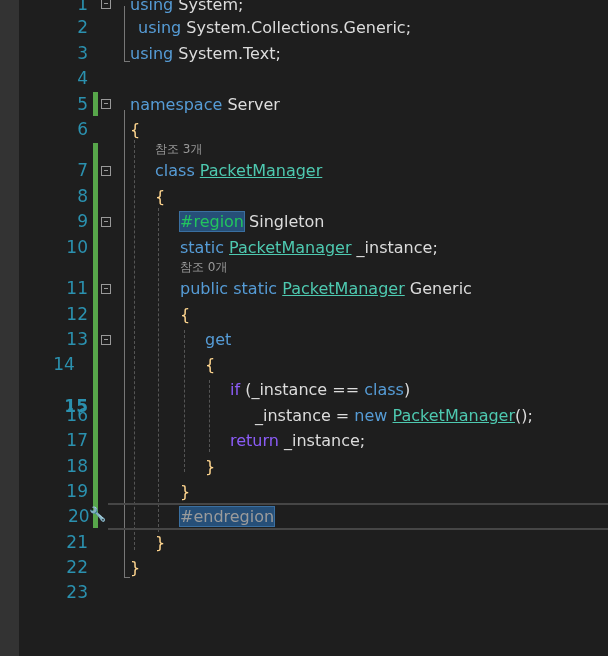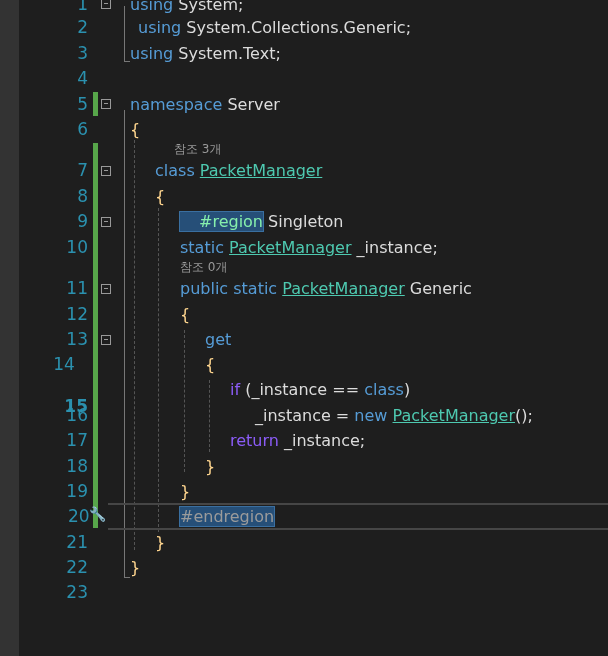--- a/index.html
+++ b/index.html
@@ -74,24 +74,24 @@
 <div class="ln" style="top:530px;">21</div>
 <div class="ln" style="top:555px;">22</div>
 <div class="ln" style="top:580px;">23</div>
 
 <div class="code" style="top:-8px;left:130px;"><span class="kw">using</span><span> System;</span></div>
 <div class="code" style="top:15px;left:130px;margin-left:8px;"><span class="kw">using</span><span> System.Collections.Generic;</span></div>
 <div class="code" style="top:41px;left:130px;"><span class="kw">using</span><span> System.Text;</span></div>
 <div class="code" style="top:92px;left:130px;"><span class="kw">namespace</span><span> Server</span></div>
 <div class="code br" style="top:117px;left:130px;">{</div>
 
-<div class="codelens" style="top:141px;left:155px;margin-left:19px;">참조 3개</div>
+<div class="codelens" style="top:141px;left:155px;">참조 3개</div>
 <div class="code" style="top:158px;left:155px;"><span class="kw">class</span> <span class="ty">PacketManager</span></div>
 <div class="code br" style="top:184px;left:155px;">{</div>
-<div class="code" style="top:209px;left:180px;"><span class="sel" style="color:#86efac;padding-left:19px;">#region</span><span> Singleton</span></div>
+<div class="code" style="top:209px;left:180px;"><span class="sel" style="color:#22c55e;">#region</span><span> Singleton</span></div>
 <div class="code" style="top:235px;left:180px;"><span class="kw">static</span> <span class="ty">PacketManager</span><span> _instance;</span></div>
 <div class="codelens" style="top:259px;left:180px;">참조 0개</div>
 <div class="code" style="top:276px;left:180px;"><span class="kw">public static</span> <span class="ty">PacketManager</span><span> Generic</span></div>
 <div class="code br" style="top:302px;left:180px;">{</div>
 <div class="code kw" style="top:327px;left:205px;">get</div>
 <div class="code br" style="top:352px;left:205px;">{</div>
 <div class="code" style="top:377px;left:230px;"><span class="ctl">if</span><span> (_instance == </span><span class="kw">class</span><span>)</span></div>
 <div class="code" style="top:403px;left:255px;"><span>_instance = </span><span class="kw">new</span> <span class="ty">PacketManager</span><span>();</span></div>
 <div class="code" style="top:428px;left:230px;"><span class="ctl">return</span><span> _instance;</span></div>
 <div class="code br" style="top:454px;left:205px;">}</div>

